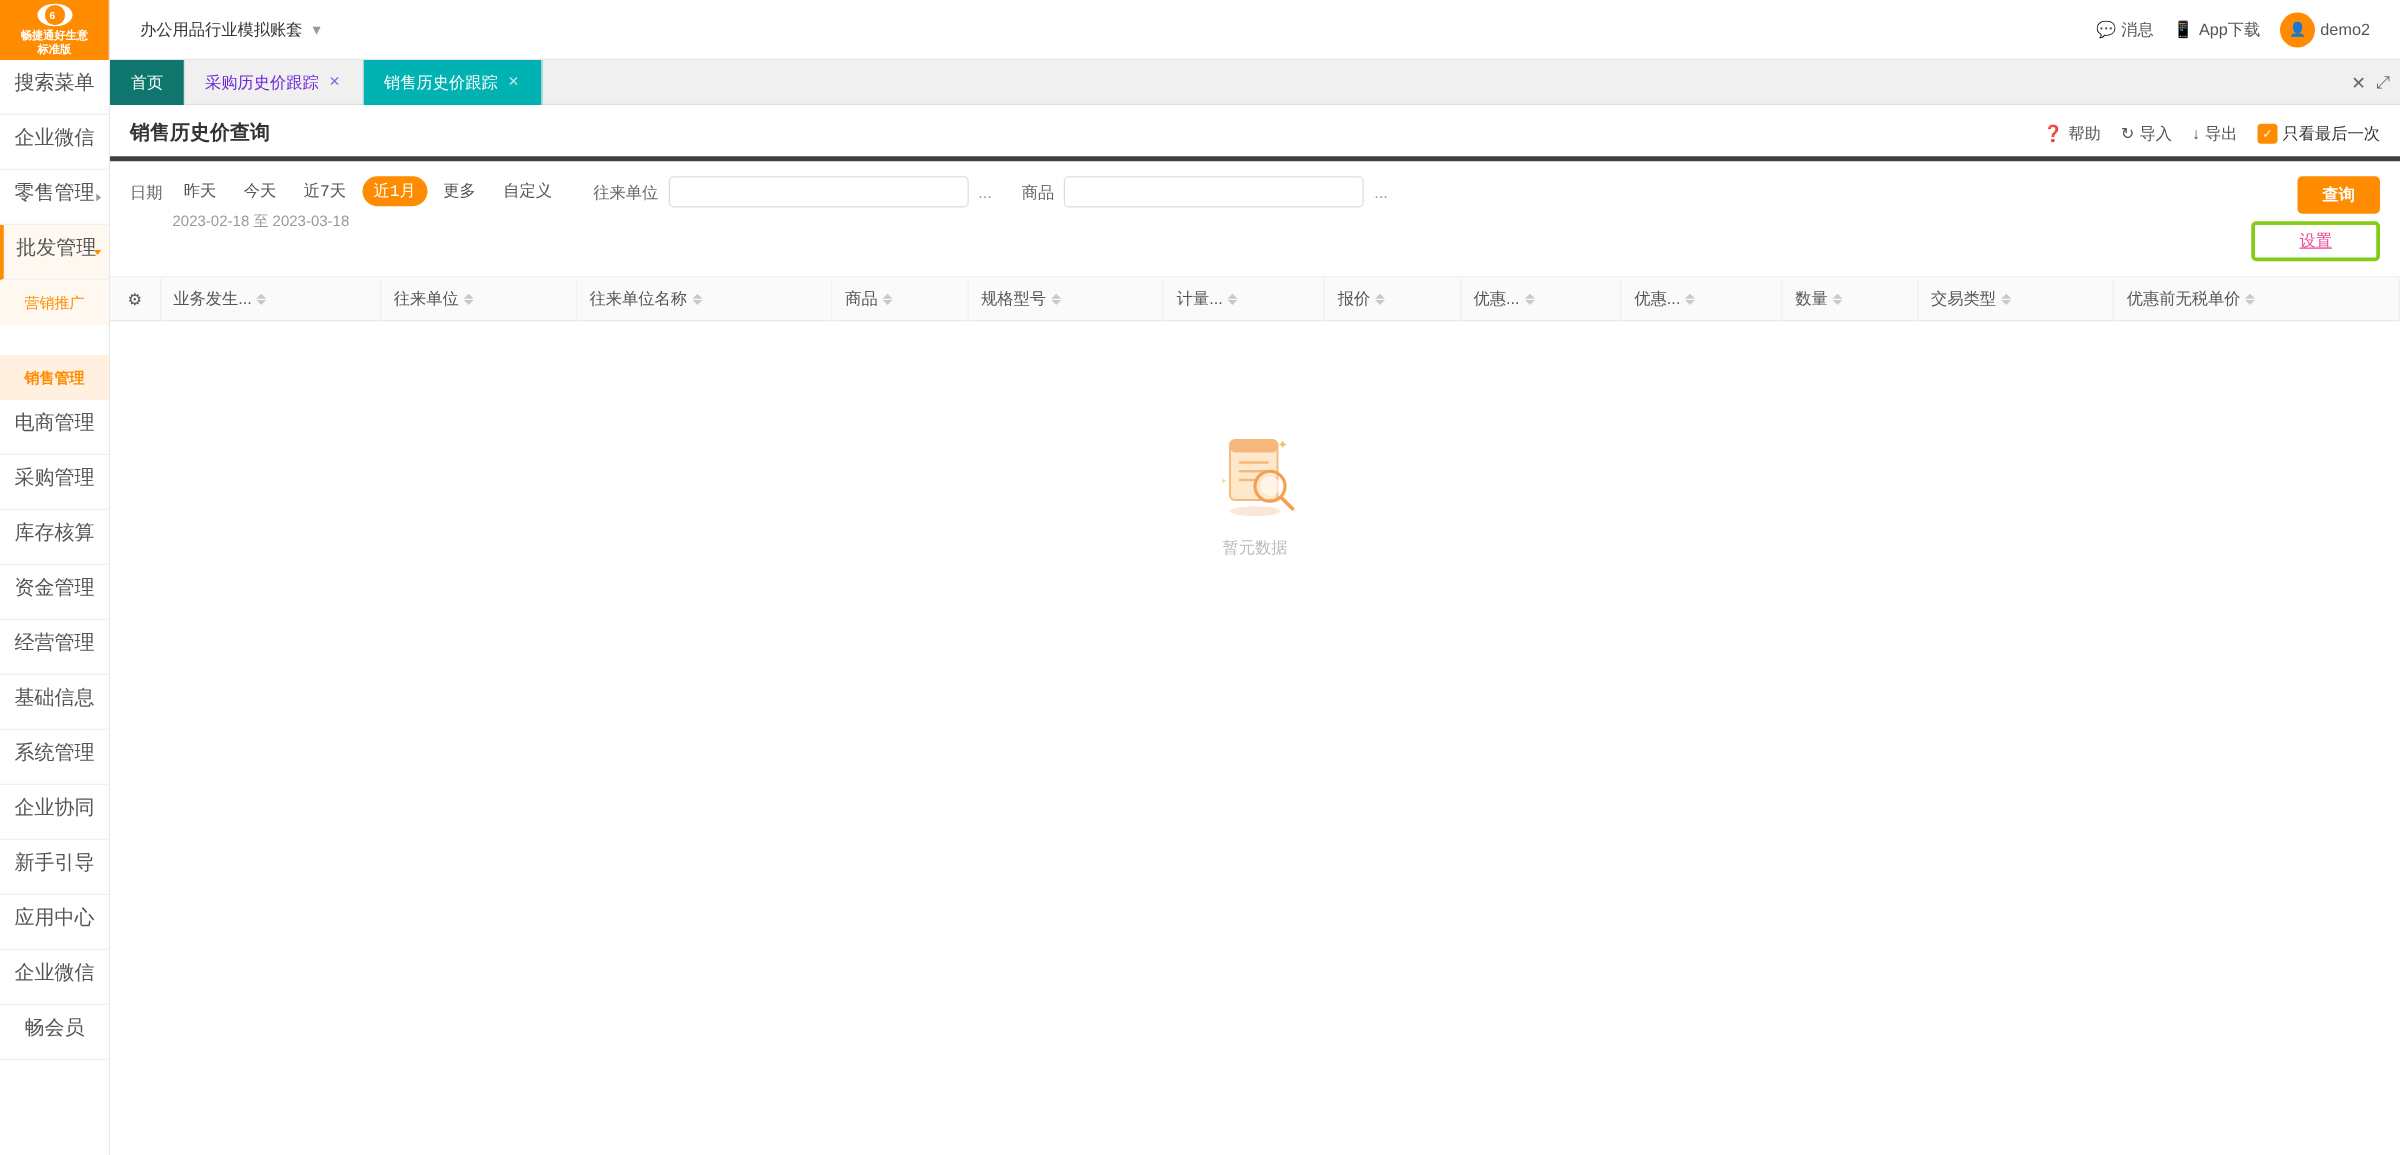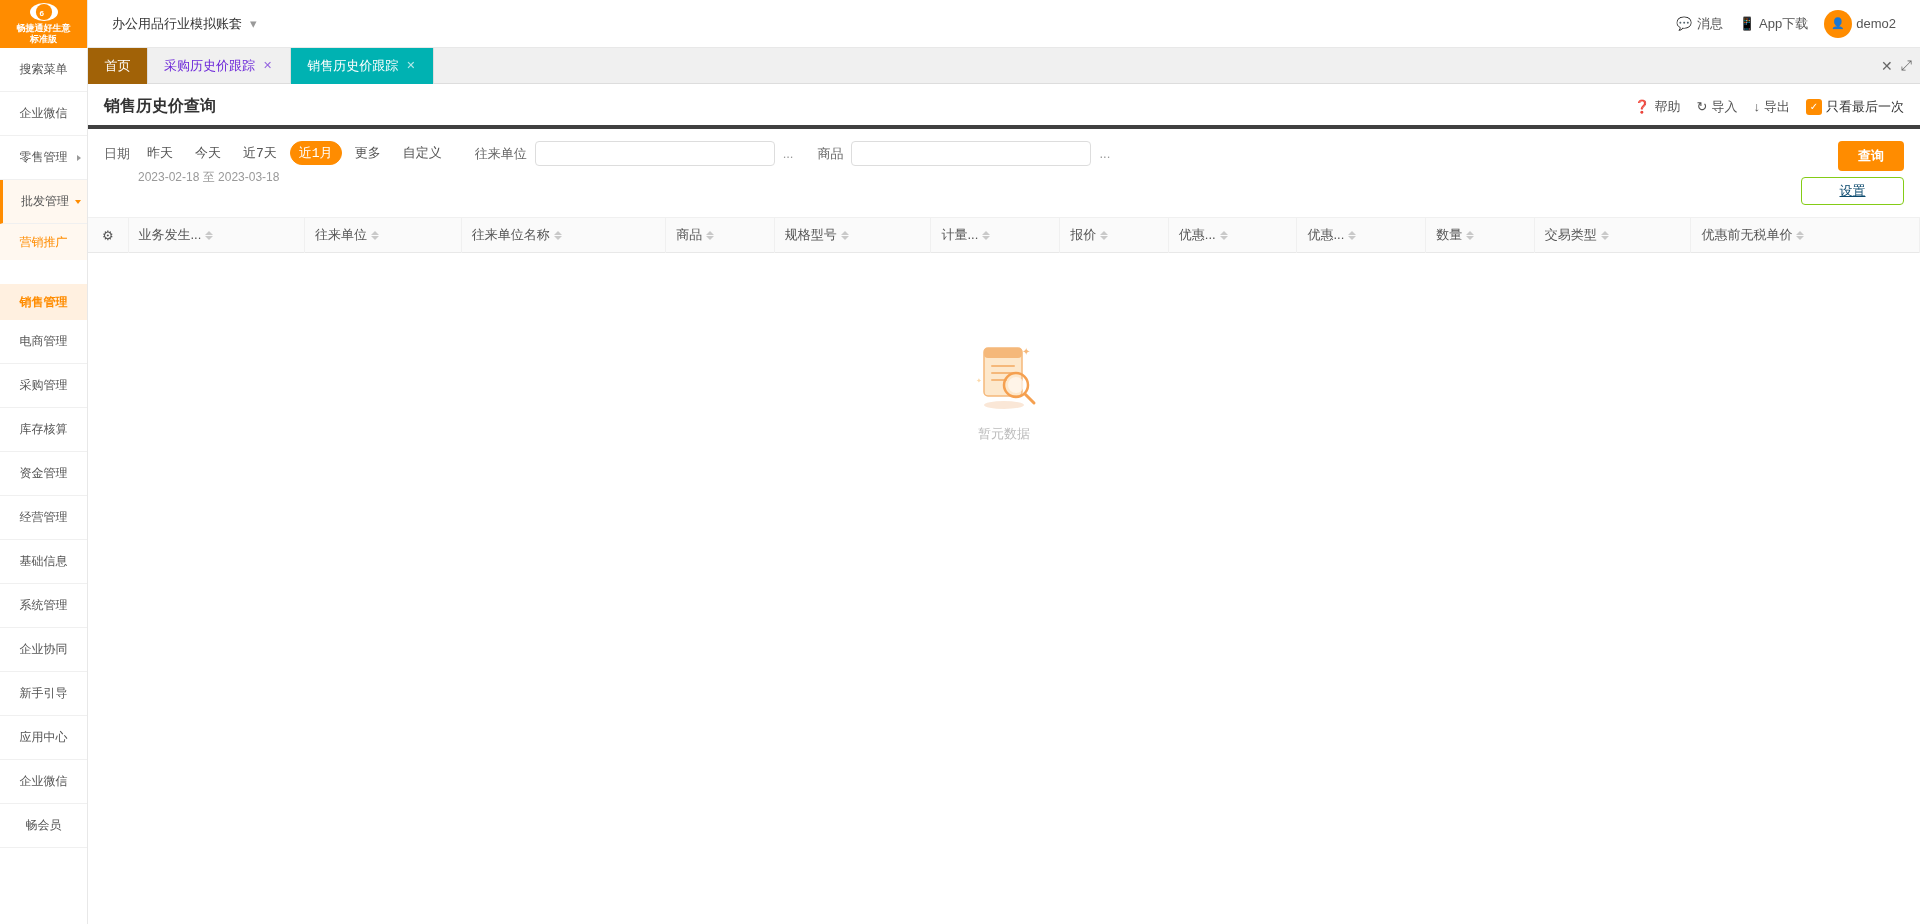--- a/index.html
+++ b/index.html
@@ -36,25 +36,25 @@
       justify-content: center;
       margin-bottom: 2px;
     }
     .sidebar-logo .logo-icon svg { width: 18px; height: 18px; }
     .sidebar-logo .logo-text { font-size: 9px; line-height: 1.2; text-align: center; }
 
     .sidebar-item {
       display: flex;
       flex-direction: column;
       align-items: center;
-      justify-content: center;
+      justify-content: flex-start;
       padding: 8px 4px;
       cursor: pointer;
       color: #555;
-      font-size: 12px;
+      font-size: 16px;
       border-bottom: 1px solid #f0f0f0;
       min-height: 44px;
       position: relative;
     }
     .sidebar-item.has-arrow::after {
       content: '';
       position: absolute;
       right: 6px;
       top: 50%;
       transform: translateY(-50%);
@@ -147,21 +147,21 @@
       color: #6d28d9;
       border-right: 1px solid #ddd;
       gap: 6px;
       position: relative;
     }
     .tab.active {
       background: #00b2b2;
       color: #fff;
     }
     .tab-home {
-      background: #a16207;
+      background: #0f766e;
       color: #fff;
       min-width: 60px;
       justify-content: center;
     }
     .tab-close {
       font-size: 11px;
       opacity: 0.7;
       cursor: pointer;
       padding: 2px;
     }
@@ -304,22 +304,22 @@
       border: none;
       border-radius: 4px;
       padding: 6px 20px;
       font-size: 13px;
       cursor: pointer;
       font-weight: bold;
       margin-left: 37px;
     }
     .settings-btn {
       background: #fff;
-      color: #0c4a6e;
-      border: 1px solid #84cc16;
+      color: #ec4899;
+      border: 3px solid #84cc16;
       border-radius: 4px;
       padding: 4px 12px;
       font-size: 13px;
       cursor: pointer;
       text-decoration: underline;
     }
 
     
     .table-wrapper {
       overflow: auto;

